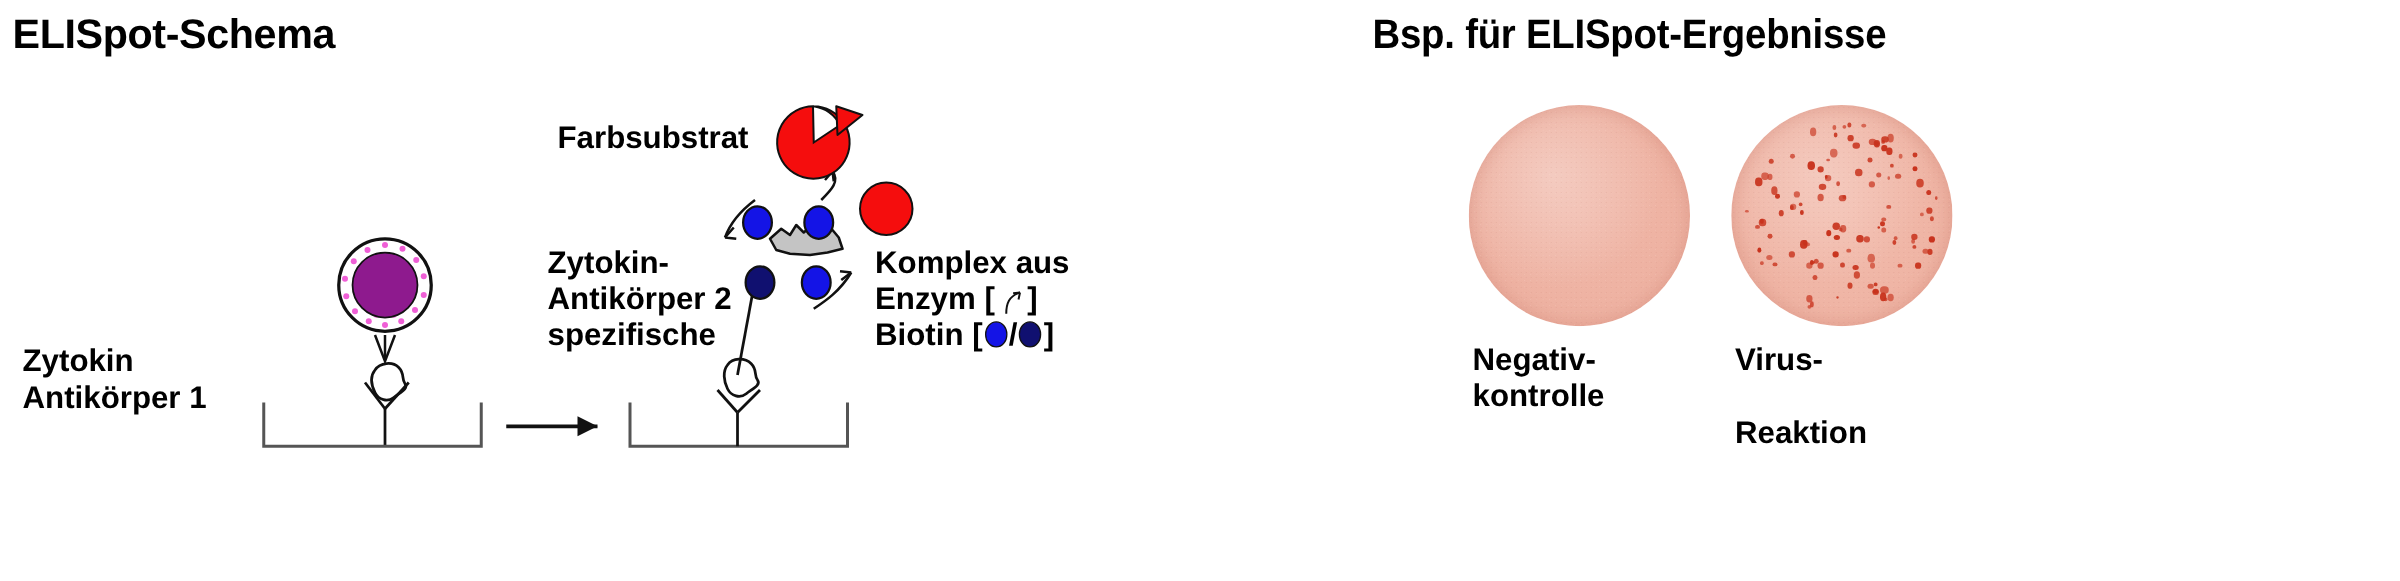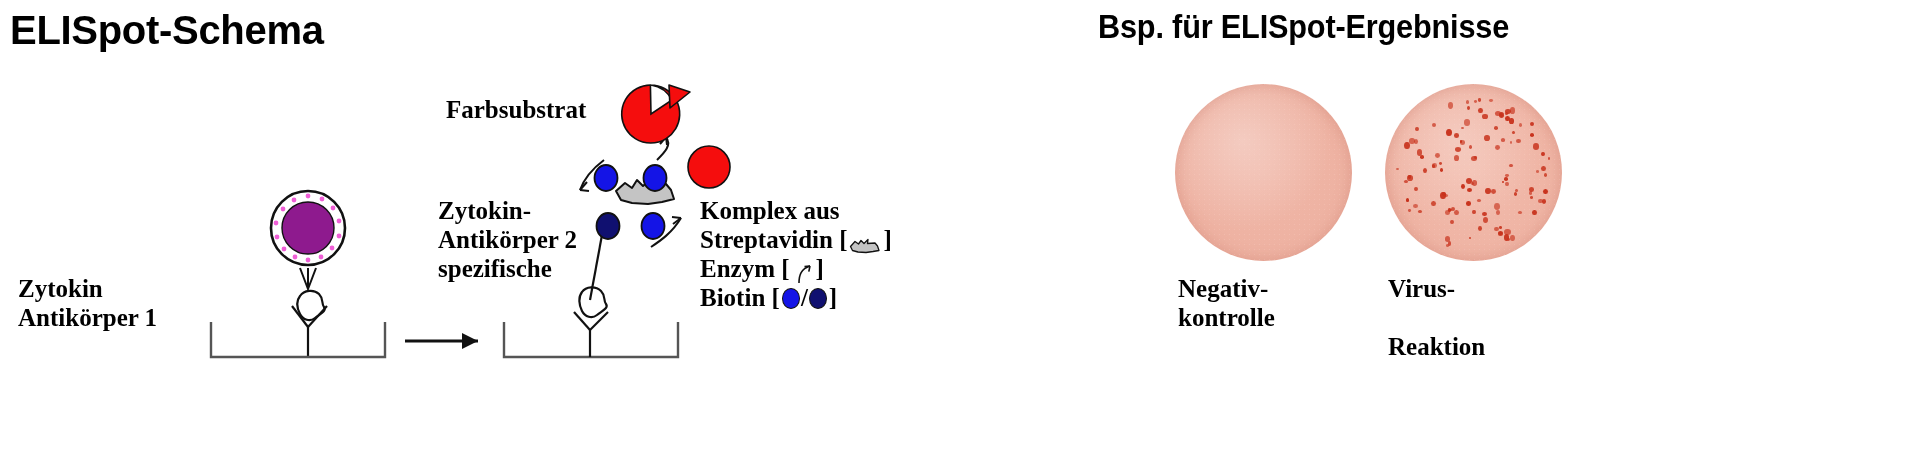--- a/index.html
+++ b/index.html
@@ -13,42 +13,41 @@
     position: relative;
     overflow: hidden;
     font-family: "Liberation Sans", sans-serif;
     color: #000000;
   }
   .abs { position: absolute; }
 
   
   #title-left {
     left: 10px; top: 8px;
-    font-size: 40px;
+    font-size: 33px;
     font-weight: bold;
     letter-spacing: -0.3px;
     white-space: nowrap;
   }
   #title-right {
     left: 1098px; top: 8px;
     font-size: 33px;
     font-weight: bold;
     letter-spacing: -0.2px;
     white-space: nowrap;
     transform: scaleX(0.93);
     transform-origin: left top;
   }
 
   
   .dlabel {
     font-size: 25px;
     font-weight: bold;
     line-height: 1.14;
     white-space: nowrap;
-    font-family: Liberation Serif, serif;
   }
 
   #label-zytokin-ak1 { left: 18px; top: 275px; text-align: left; }
   #label-farbsubstrat { left: 446px; top: 96px; }
   #label-zytokin-ak2 { left: 438px; top: 196px; line-height: 1.16; }
   #label-komplex { left: 700px; top: 196px; line-height: 1.16; }
 
   #label-neg { left: 1178px; top: 274px; line-height: 1.16; text-align: left;}
   #label-virus { left: 1388px; top: 274px; line-height: 1.16; text-align: left;}
 
@@ -128,27 +127,20 @@
 
 <div class="abs dlabel" id="label-zytokin-ak2">
   <span>Zytokin-</span><br>
   <span>Antikörper 2</span><br>
   <span>spezifische</span>
 </div>
 
 <div class="abs dlabel" id="label-komplex">
   <span class="legrow">Komplex aus</span>
 
-  <span class="legrow">
-    <span>Streptavidin [</span><span class="ig ig-strept">
-      <svg width="32" height="18" viewBox="0 0 32 18">
-        <path d="M1.5 9.5 L6 4.5 L9.5 7 L12 3.5 L15 6.5 L19 2.5 L18.5 6.5 L26 6 L28.5 9 L30 13.5 L24 14.5 L17 15.5 L9 15 L3.5 13.5 Z" fill="#c4c4c4" stroke="#111" stroke-width="1.3" stroke-linejoin="round"></path>
-      </svg>
-    </span><span>]</span>
-  </span>
 
   <span class="legrow">
     <span>Enzym [</span><span class="ig ig-enzym">
       <svg width="22" height="22" viewBox="0 0 22 22">
         <path d="M6 20 C6 12, 8 6, 17 3" fill="none" stroke="#111" stroke-width="1.6"></path>
         <path d="M17 3 L11.5 3.6 M17 3 L15.8 8.6" fill="none" stroke="#111" stroke-width="1.6"></path>
       </svg>
     </span><span>]</span>
   </span>
 

